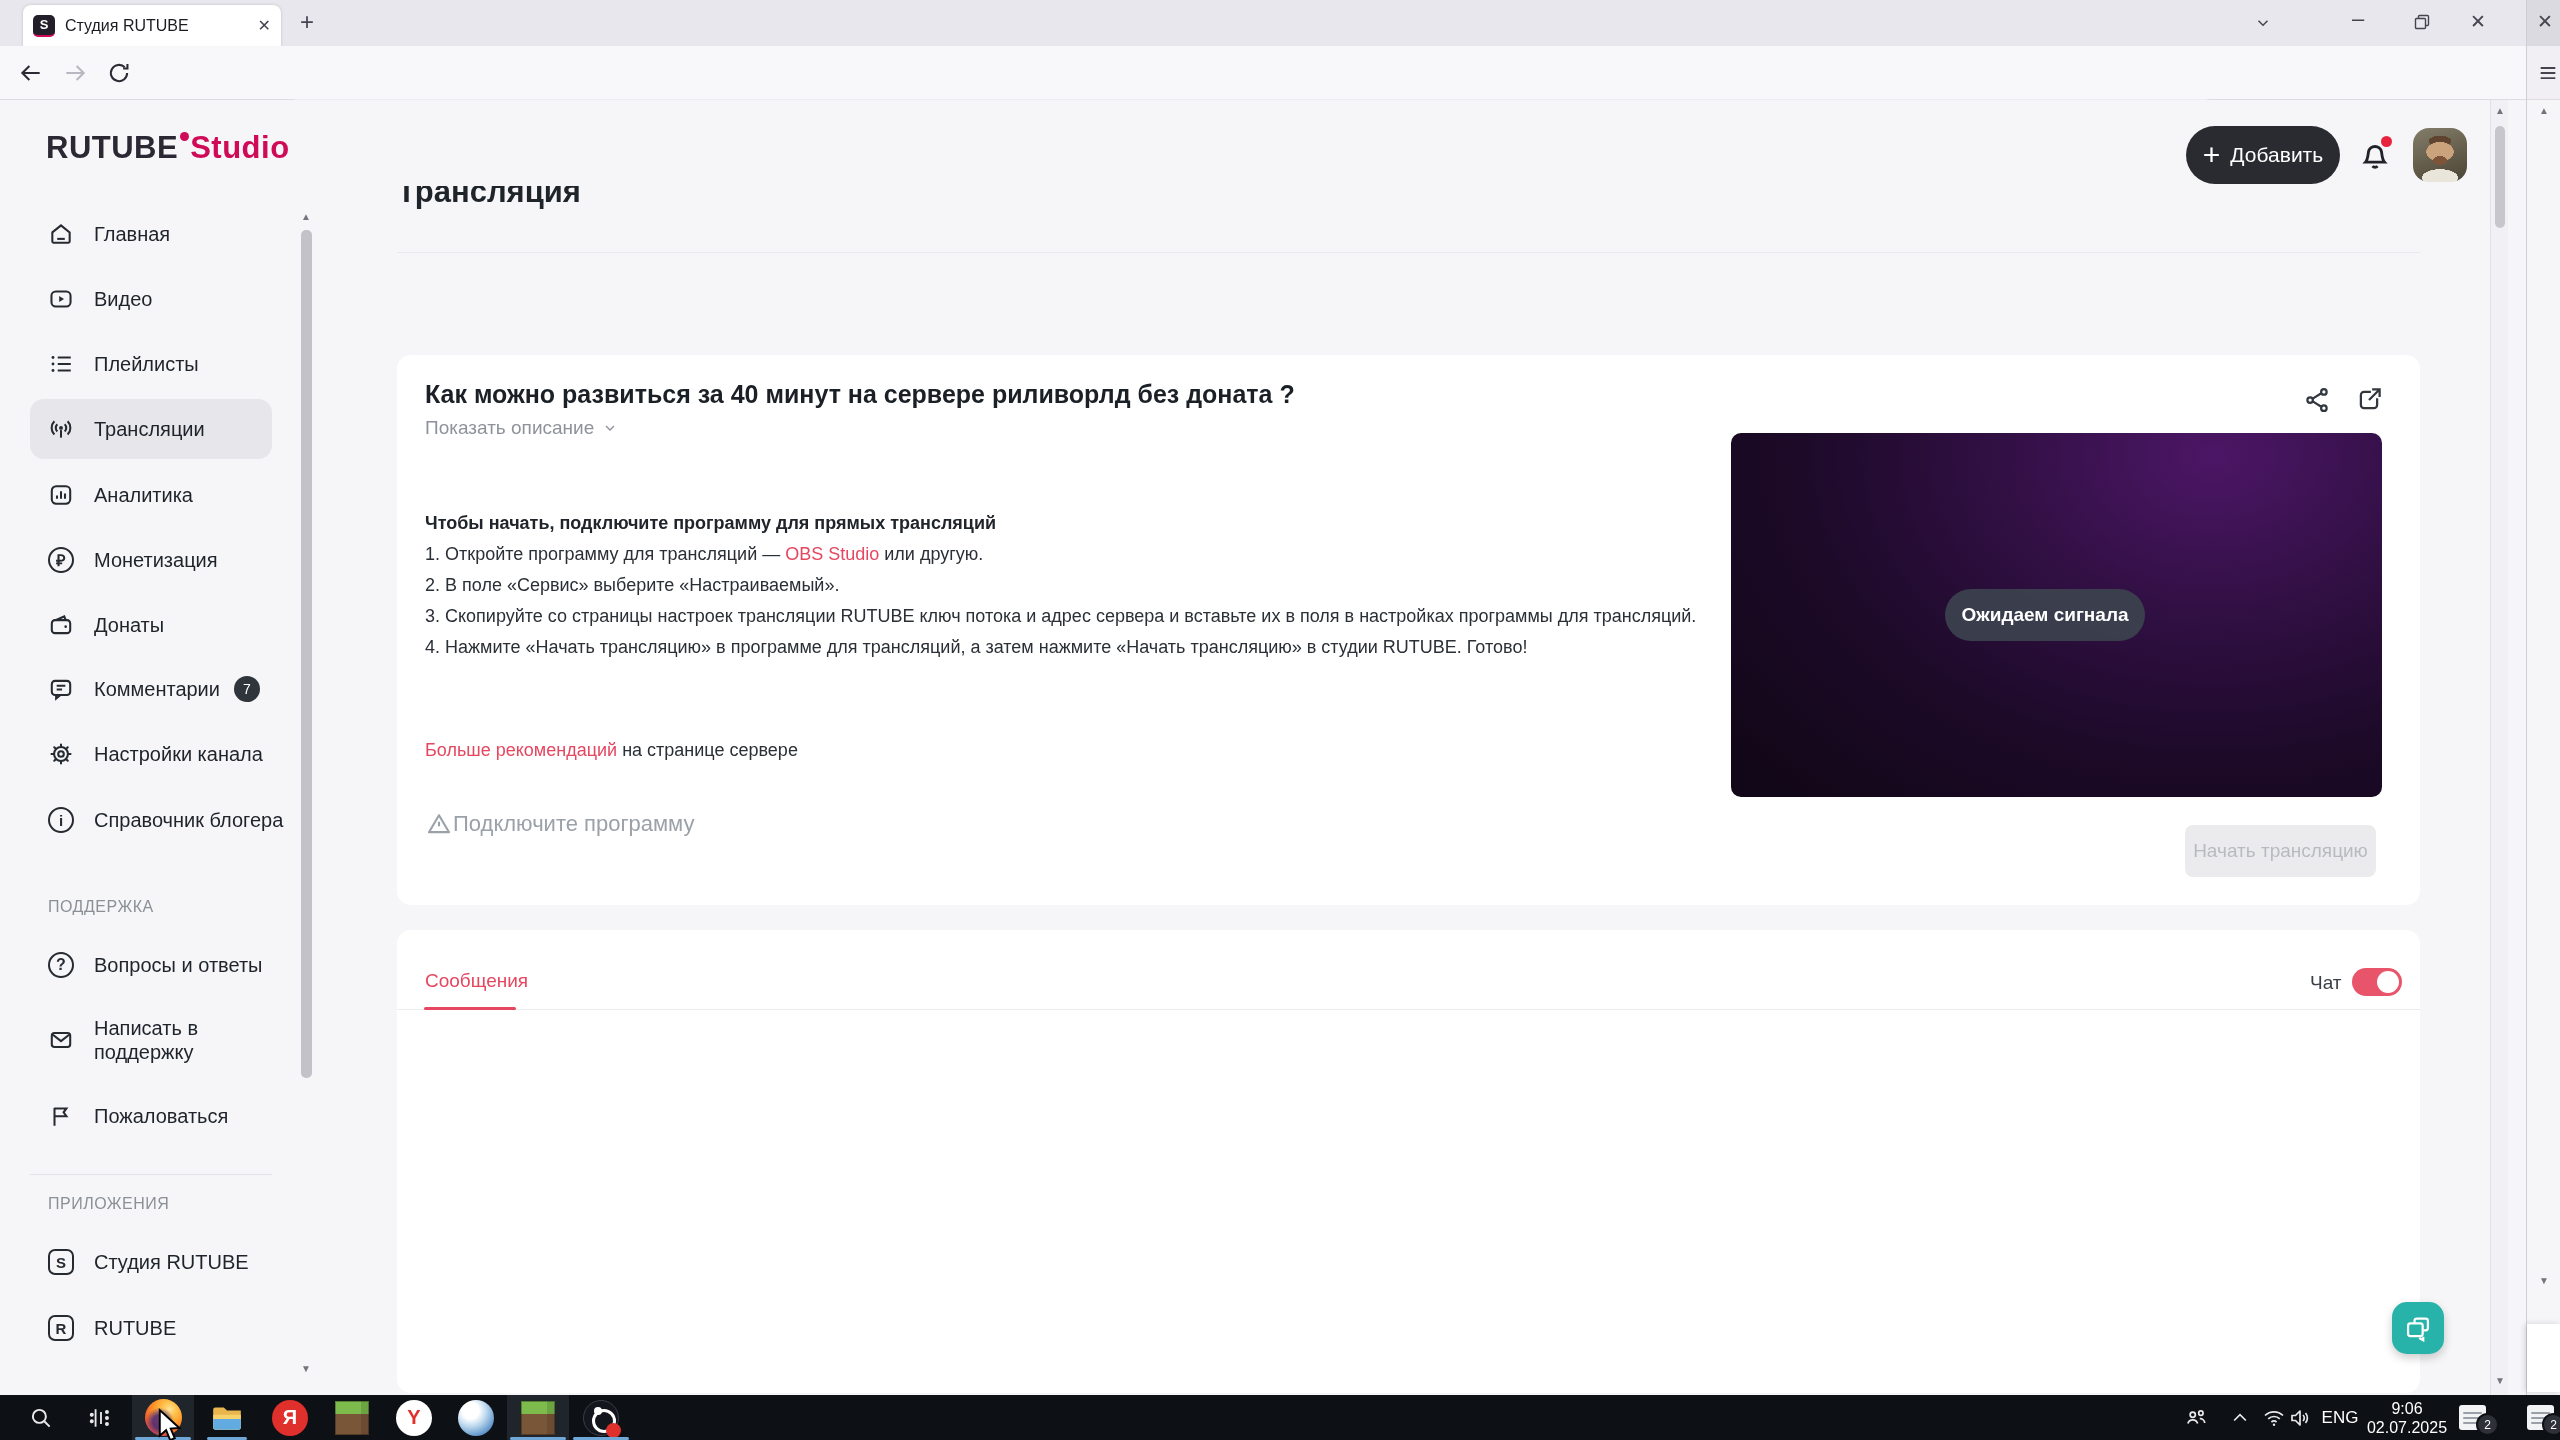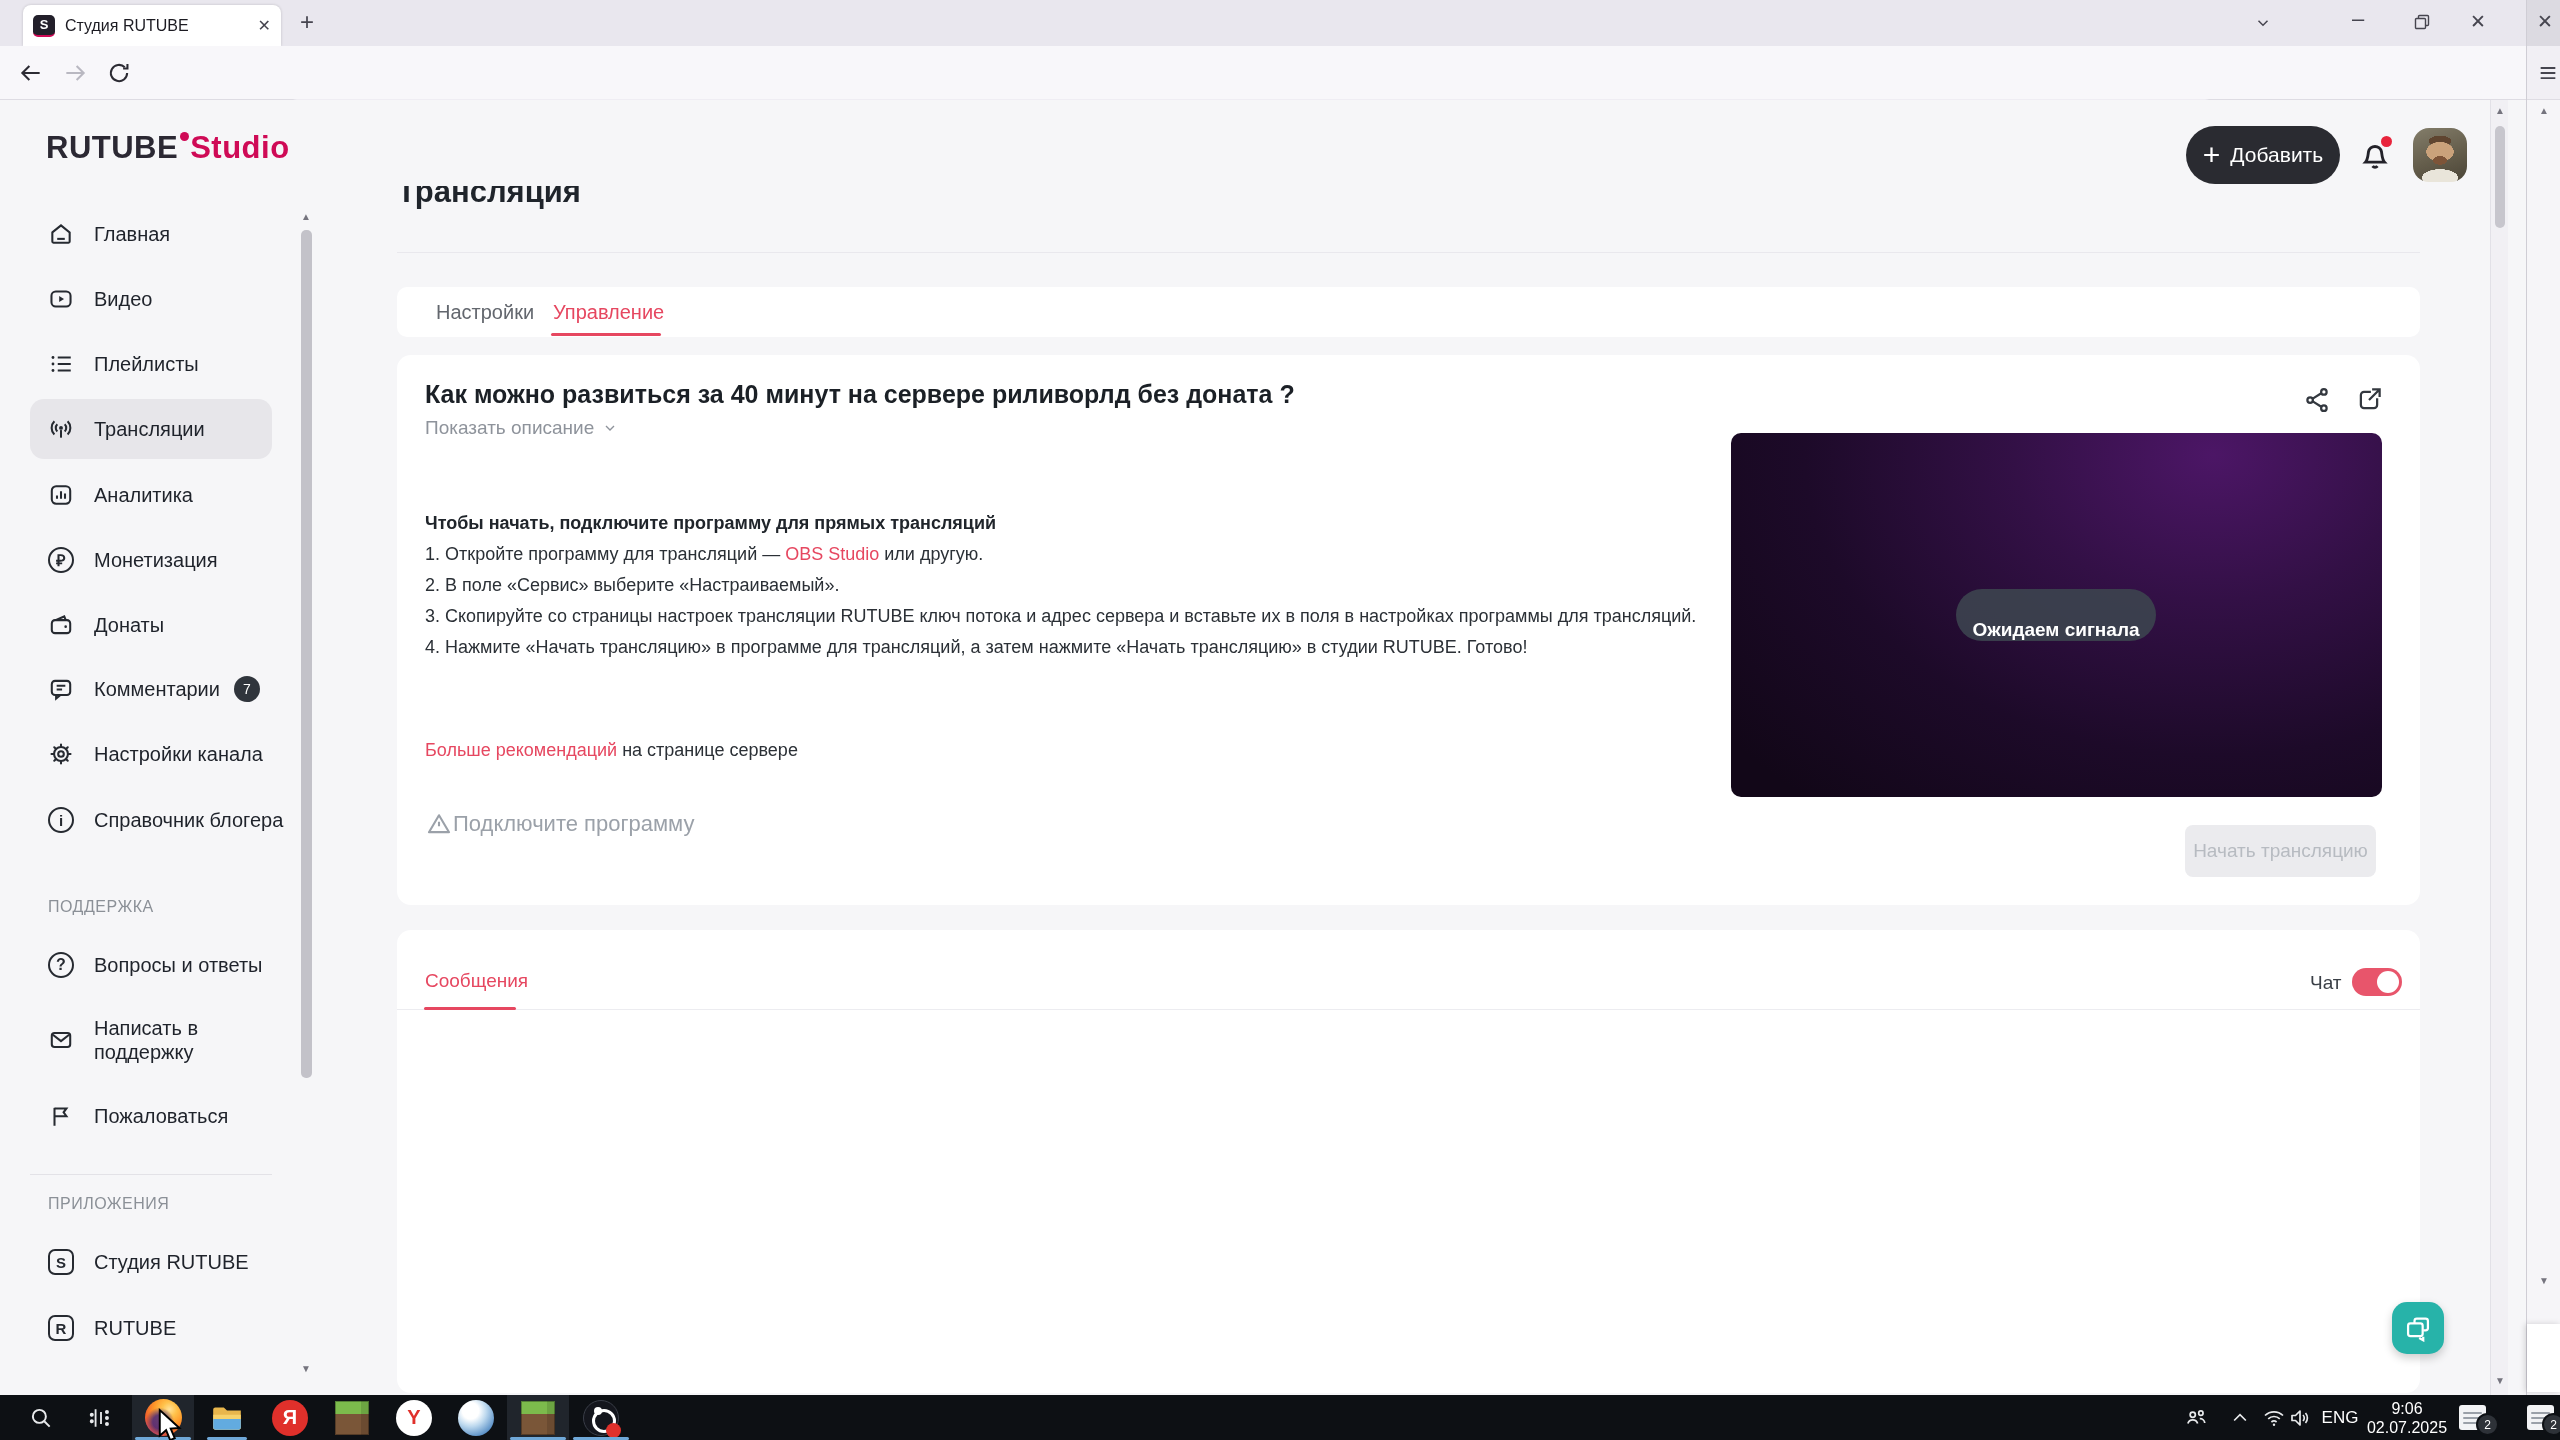--- a/index.html
+++ b/index.html
@@ -291,25 +291,20 @@
       <div class="abs arrowglyph" style="left:301px;top:112px;">▲</div>
       <div class="abs scrlthumb" style="left:301px;top:130px;width:11px;height:848px;background:#c3c2c9;"></div>
       <div class="abs arrowglyph" style="left:301px;top:1264px;">▼</div>
     </div>
 
     <div class="abs" style="left:397px;top:86px;width:900px;height:50px;overflow:hidden;">
       <div style="margin-top:-12px;font-size:31px;font-weight:bold;color:#1f242b;">Трансляция</div>
     </div>
     <div class="abs" style="left:397px;top:152px;width:2023px;height:1px;background:#e9e8ed;"></div>
 
-    <div class="abs card" style="left:397px;top:187px;width:2023px;height:50px;border-radius:10px;">
-      <span class="abs" style="left:39px;top:14px;font-size:20px;color:#63676e;">Настройки</span>
-      <span class="abs accent" style="left:156px;top:14px;font-size:20px;">Управление</span>
-      <span class="abs" style="left:154px;top:46px;width:110px;height:3px;background:#e64760;border-radius:2px;"></span>
-    </div>
 
     <div class="abs card" style="left:397px;top:255px;width:2023px;height:550px;">
       <div class="abs nw" style="left:28px;top:25px;font-size:25px;font-weight:600;color:#1b2026;">Как можно развиться за 40 минут на сервере риливорлд без доната ?</div>
       <div class="abs" style="left:1905px;top:30px;color:#33383f;">
         <svg width="30" height="30" viewBox="0 0 24 24" fill="none" stroke="currentColor" stroke-width="1.8">
             <circle cx="17.5" cy="5.5" r="2.2"></circle>
             <circle cx="6.5" cy="12" r="2.2"></circle>
             <circle cx="17.5" cy="18.5" r="2.2"></circle>
             <path d="M8.6 10.9l6.8-4.3M8.6 13.1l6.8 4.3"></path>
           </svg>
@@ -336,21 +331,21 @@
       <div class="abs nw step" style="left:28px;top:220px;">2. В поле «Сервис» выберите «Настраиваемый».</div>
       <div class="abs nw step" style="left:28px;top:251px;">3. Скопируйте со страницы настроек трансляции RUTUBE ключ потока и адрес сервера и вставьте их в поля в настройках программы для трансляций.</div>
       <div class="abs nw step" style="left:28px;top:282px;">4. Нажмите «Начать трансляцию» в программе для трансляций, а затем нажмите «Начать трансляцию» в студии RUTUBE. Готово!</div>
 
       <div class="abs nw" style="left:28px;top:385px;font-size:18px;color:#2b3036;">
         <a class="accent" style="text-decoration:none;cursor:pointer;">Больше рекомендаций</a><span> на странице сервере</span>
       </div>
 
       <div class="abs" style="left:1334px;top:78px;width:651px;height:364px;border-radius:10px;
           background:radial-gradient(95% 125% at 74% 6%, #4c1666 0%, #331046 32%, #1d0a29 66%, #120718 100%);">
-        <div class="abs ic" style="left:225px;top:156px;width:200px;height:52px;border-radius:26px;background:rgba(60,66,78,.92);color:#fff;font-size:19px;font-weight:600;align-items:flex-end;">
+        <div class="abs ic" style="left:214px;top:156px;width:200px;height:52px;border-radius:26px;background:rgba(60,66,78,.92);color:#fff;font-size:19px;font-weight:600;">
           <span>Ожидаем сигнала</span>
         </div>
       </div>
 
       <div class="abs" style="left:28px;top:455px;display:flex;align-items:center;color:#9ba1a9;">
         <span>
             <svg width="28" height="28" viewBox="0 0 24 24" fill="none" stroke="currentColor" stroke-width="1.8">
               <path d="M12 4.5 20.6 19H3.4z" stroke-linejoin="round"></path>
               <path d="M12 10v4M12 16.4v.2"></path>
             </svg>

